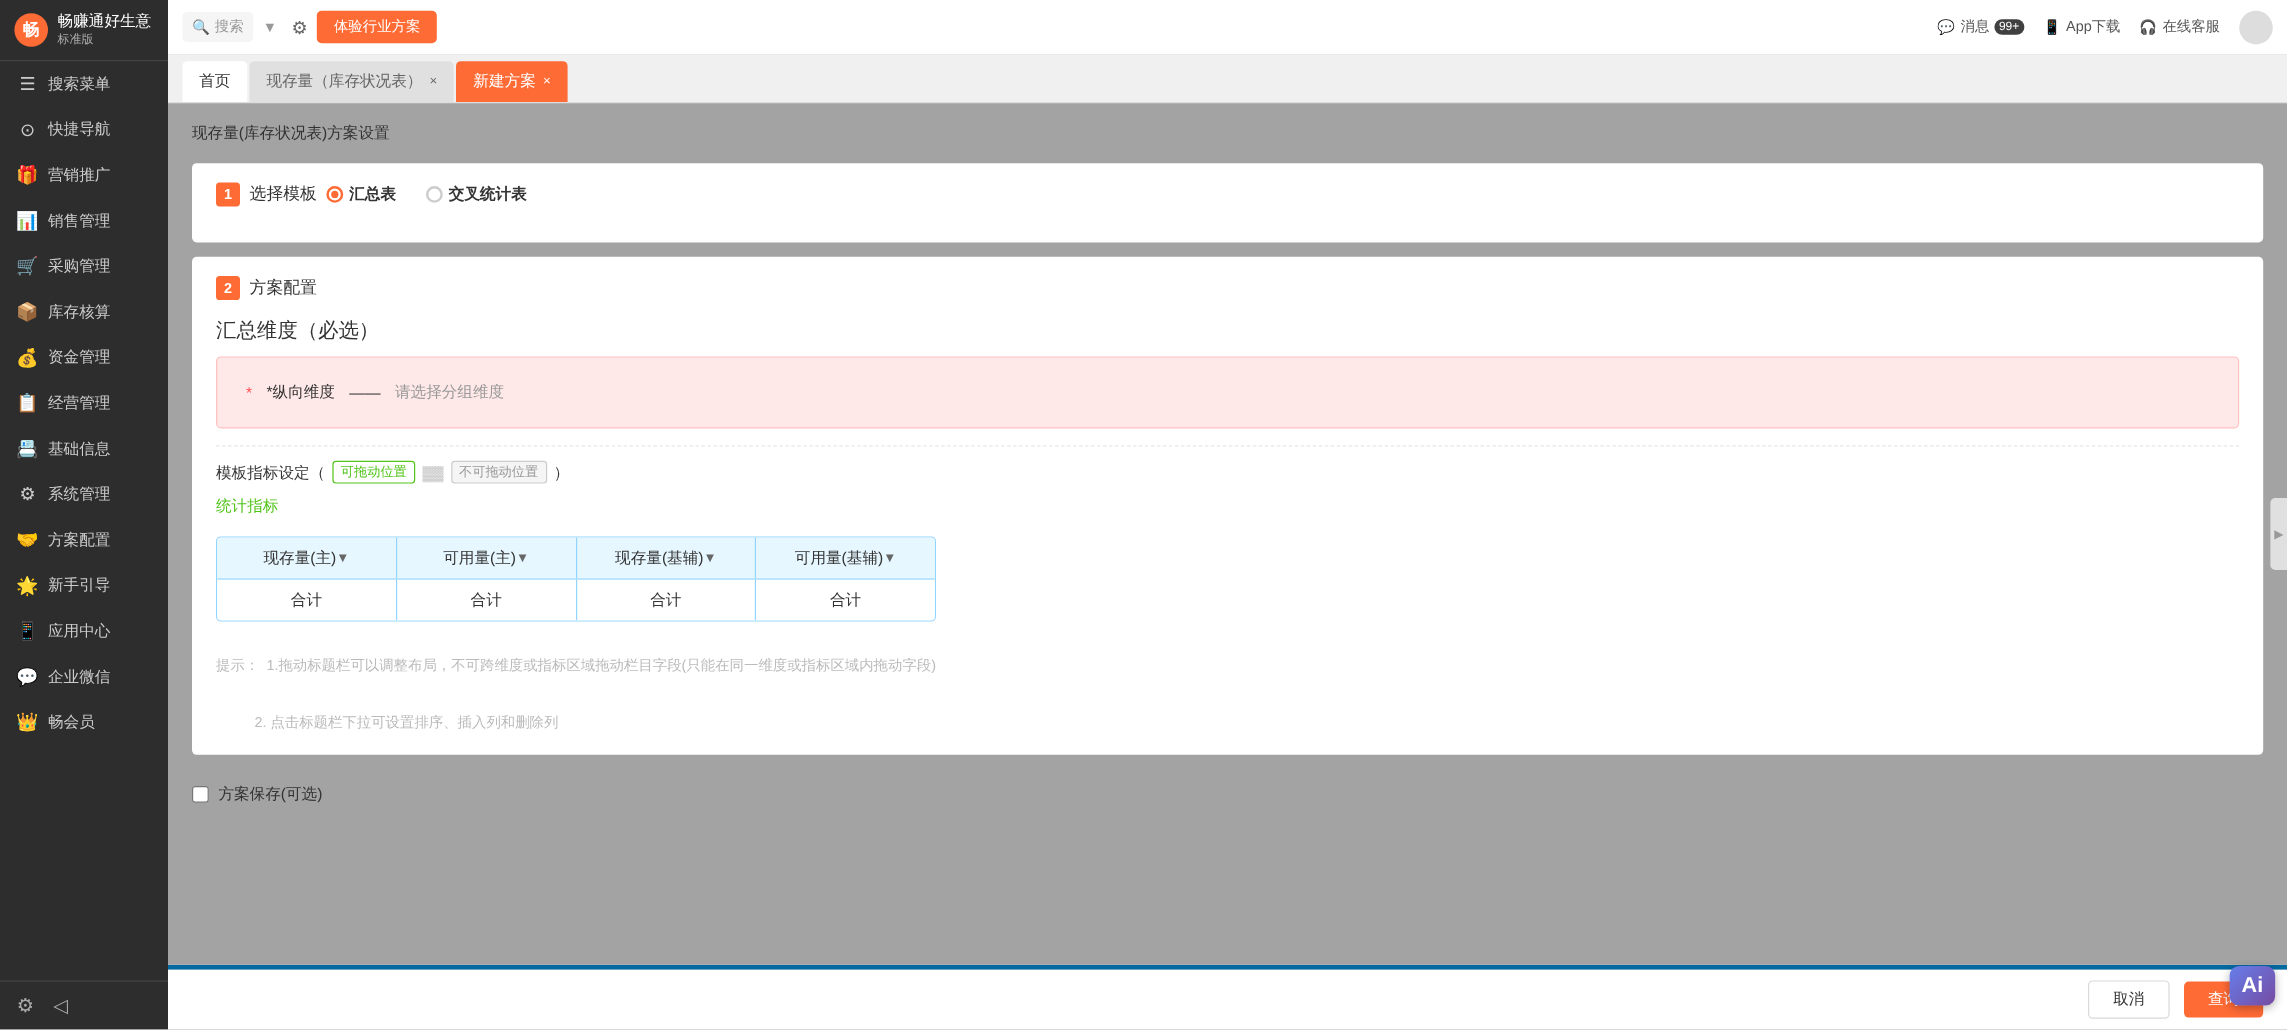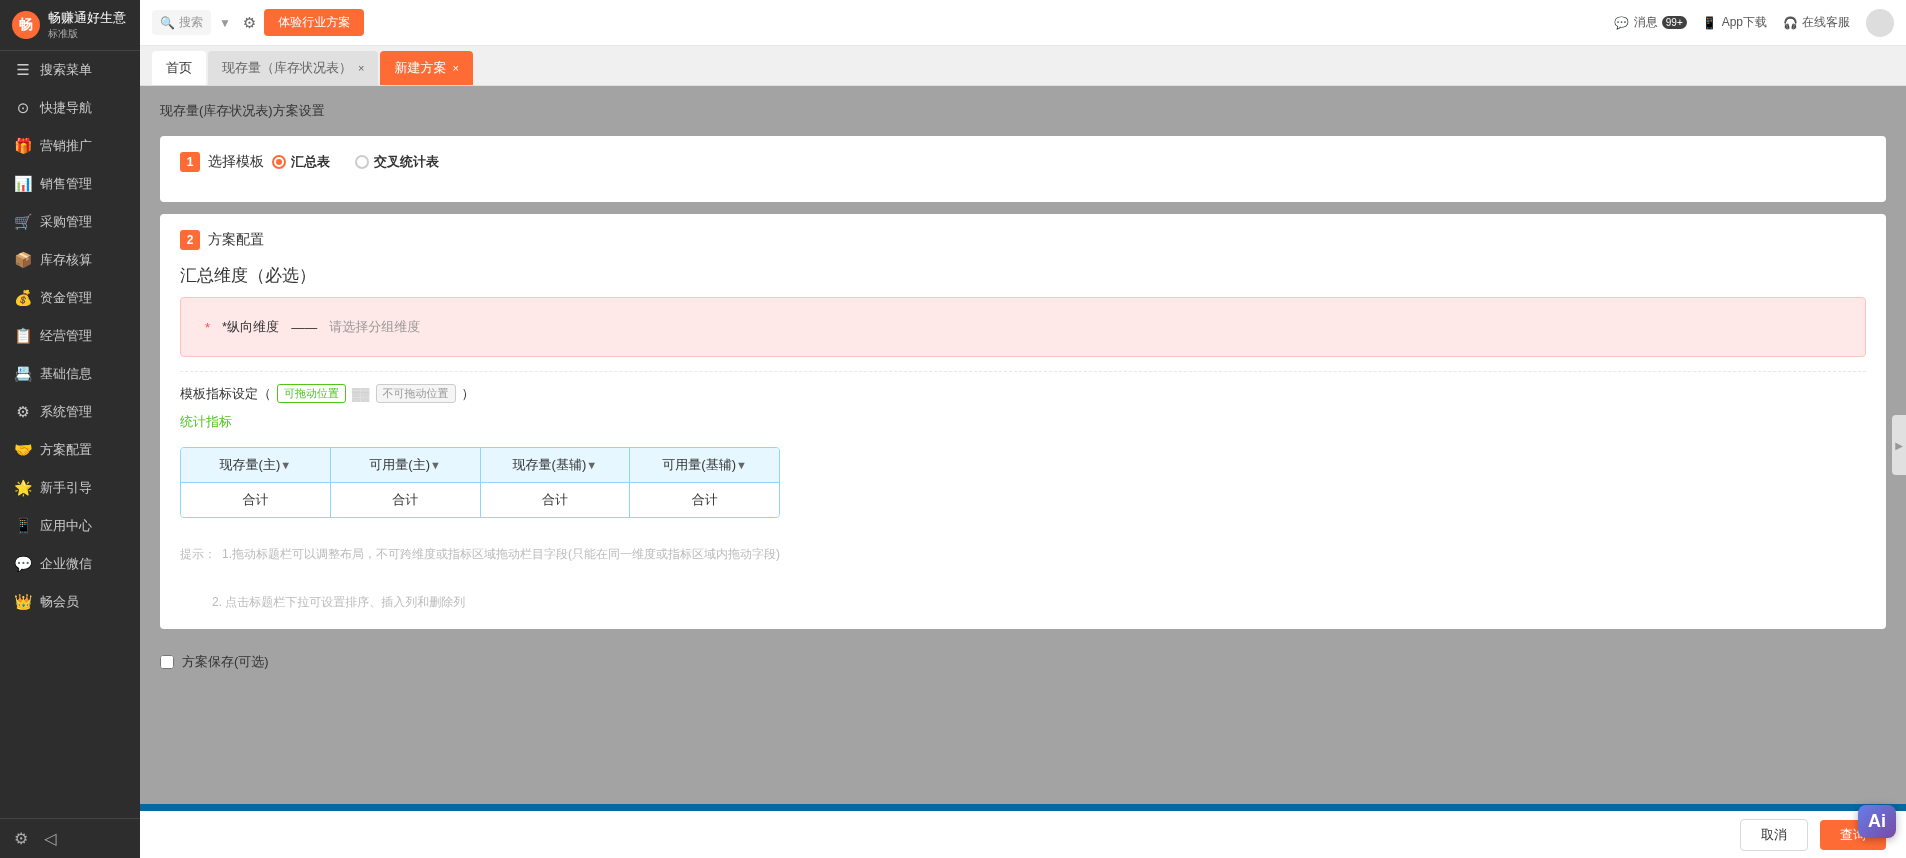--- a/index.html
+++ b/index.html
@@ -219,21 +219,21 @@
 
     
     .bottom-save { display: flex; align-items: center; gap: 8px; padding: 12px 0; }
     .save-checkbox { width: 14px; height: 14px; border: 1px solid #ccc; cursor: pointer; }
     .save-label { font-size: 13px; color: #333; }
 
     
     .footer-bar {
       height: 54px;
       background: #fff;
-      border-top: 7px solid #0369a1;
+      border-top: 4px solid #0369a1;
       display: flex; align-items: center; justify-content: flex-end;
       padding: 0 20px; gap: 12px;
       flex-shrink: 0;
     }
     .btn-cancel {
       padding: 6px 20px; border: 1px solid #d9d9d9; background: #fff;
       border-radius: 4px; font-size: 13px; color: #333; cursor: pointer;
     }
     .btn-query {
       padding: 6px 20px; border: none; background: #ff6b35;

